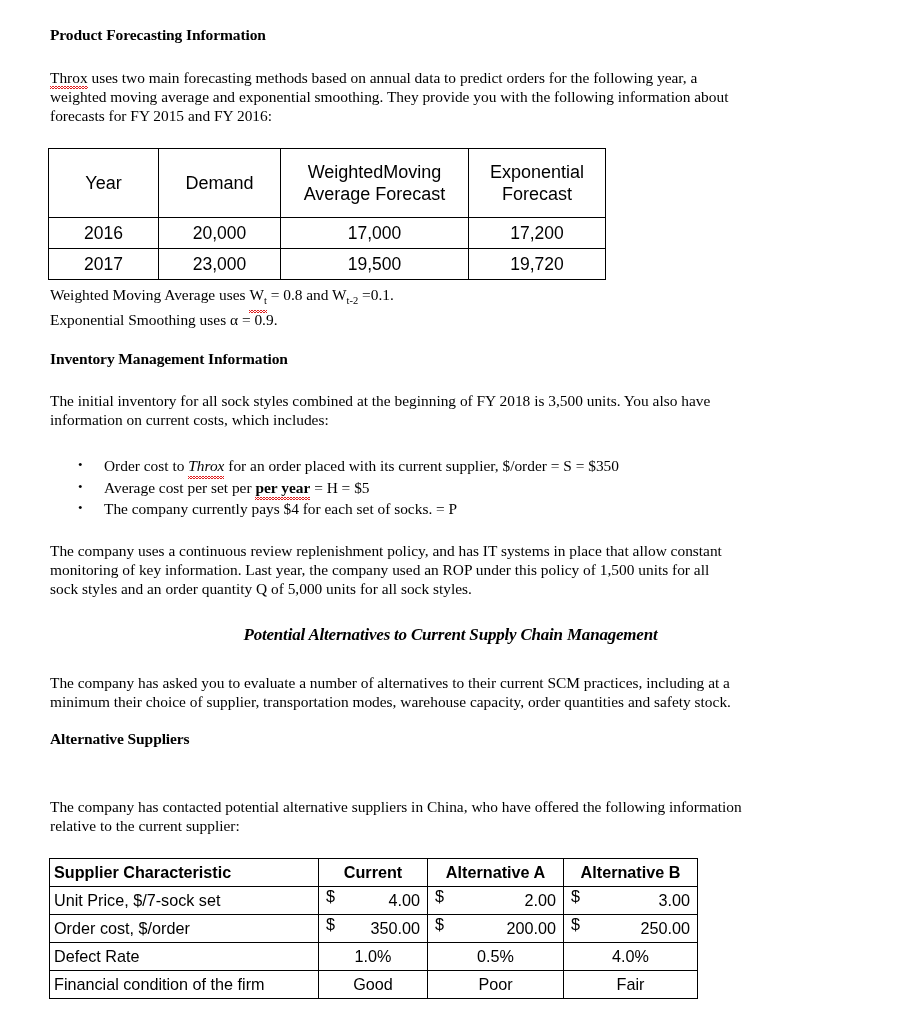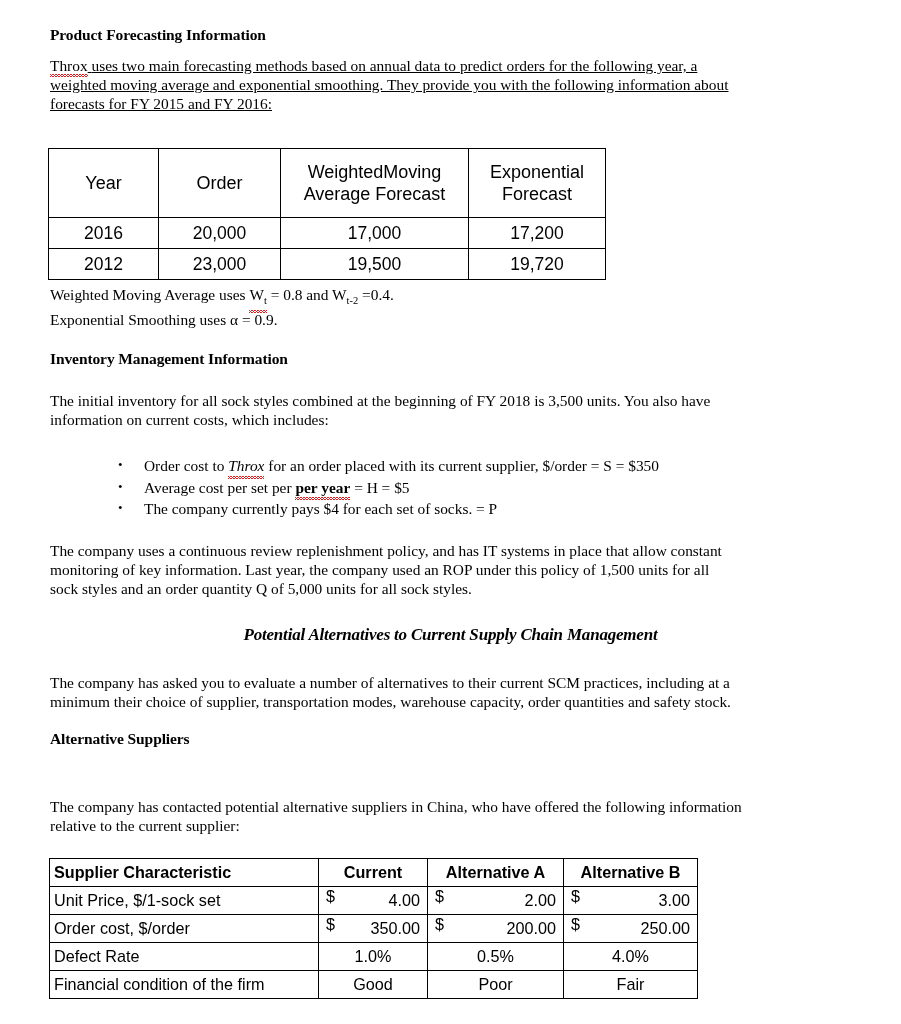--- a/index.html
+++ b/index.html
@@ -58,21 +58,20 @@
     padding: 0;
     list-style: none;
     font-family: "Liberation Serif", "DejaVu Serif", serif;
     font-size: 15.4px;
     line-height: 21.5px;
   }
   .bullets li {
     position: relative;
     padding-left: 0;
     white-space: nowrap;
-    margin-left: 40px;
   }
   .bullets li::before {
     content: "\2022";
     position: absolute;
     left: -26px;
     top: -1px;
     font-size: 13px;
   }
 
   
@@ -147,68 +146,68 @@
     top: 0;
   }
 </style>
 </head>
 <body>
 
 <div class="page">
 
   <div class="sec-head" style="left:50px; top:26px;">Product Forecasting Information</div>
 
-  <div class="para" style="left:50px; top:56px; width:830px;text-decoration:underline;">
+  <div class="para" style="left:50px; top:68px; width:830px;">
     <span class="sq">Throx</span>
     <span>uses two main forecasting methods based on annual data to predict orders for the following year, a</span><br>
     <span>weighted moving average and exponential smoothing.  They provide you with the following information about</span><br>
     <span>forecasts for FY 2015 and FY 2016:</span>
   </div>
 
   <table class="xl-table" id="forecast-table">
     <colgroup>
       <col style="width:110px">
       <col style="width:122px">
       <col style="width:188px">
       <col style="width:137px">
     </colgroup>
     <tbody>
       <tr>
         <td class="hdr">
           <span>Year</span>
         </td>
         <td class="hdr">
-          <span>Order</span>
+          <span>Demand</span>
         </td>
         <td class="hdr">
           <span>WeightedMoving</span><br>
           <span>Average Forecast</span>
         </td>
         <td class="hdr">
           <span>Exponential</span><br>
           <span>Forecast</span>
         </td>
       </tr>
       <tr>
         <td class="body">2016</td>
         <td class="body">20,000</td>
         <td class="body">17,000</td>
         <td class="body">17,200</td>
       </tr>
       <tr>
-        <td class="body">2012</td>
+        <td class="body">2017</td>
         <td class="body">23,000</td>
         <td class="body">19,500</td>
         <td class="body">19,720</td>
       </tr>
     </tbody>
   </table>
 
   <div class="para" style="left:50px; top:286px; width:600px; line-height:18.5px;">
-    <span>Weighted Moving Average uses </span><span class="sq"><span>W</span><sub>t</sub></span><span> = 0.8 and W</span><sub>t-2</sub><span> =0.4.</span><br>
+    <span>Weighted Moving Average uses </span><span class="sq"><span>W</span><sub>t</sub></span><span> = 0.8 and W</span><sub>t-2</sub><span> =0.1.</span><br>
     <span>Exponential Smoothing uses α = 0.9.</span>
   </div>
 
   <div class="sec-head" style="left:50px; top:350px;">Inventory Management Information</div>
 
   <div class="para" style="left:50px; top:391px; width:830px;">
     <span>The initial inventory for all sock styles combined at the beginning of FY 2018 is 3,500 units.  You also have</span><br>
     <span>information on current costs, which includes:</span>
   </div>
 
@@ -253,21 +252,21 @@
     </colgroup>
     <tbody>
       <tr>
         <td class="rowlabel hdr">Supplier Characteristic</td>
         <td class="hdr">Current</td>
         <td class="hdr">Alternative A</td>
         <td class="hdr">Alternative B</td>
       </tr>
 
       <tr>
-        <td class="rowlabel">Unit Price, $/1-sock set</td>
+        <td class="rowlabel">Unit Price, $/7-sock set</td>
         <td class="money">
           <span class="cur">$</span><span>4.00</span>
         </td>
         <td class="money">
           <span class="cur">$</span><span>2.00</span>
         </td>
         <td class="money">
           <span class="cur">$</span><span>3.00</span>
         </td>
       </tr>

